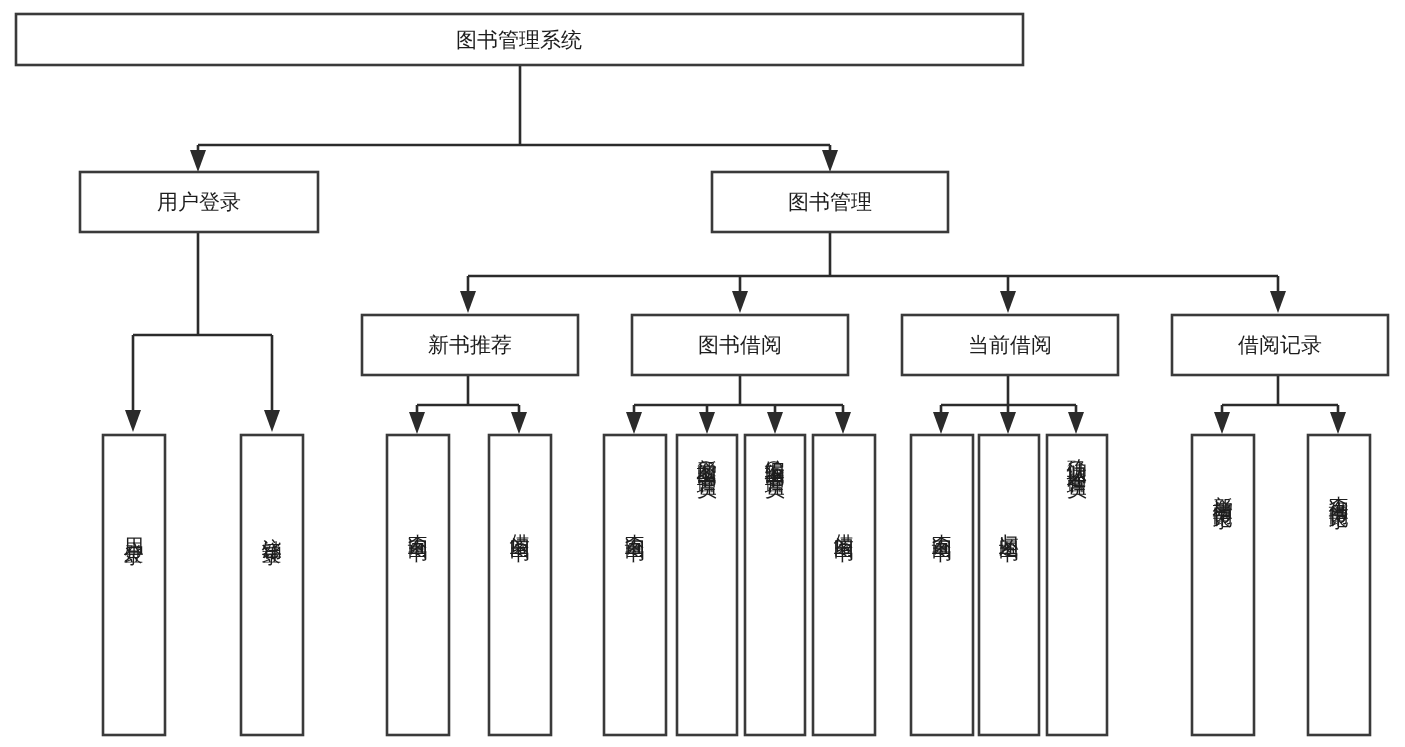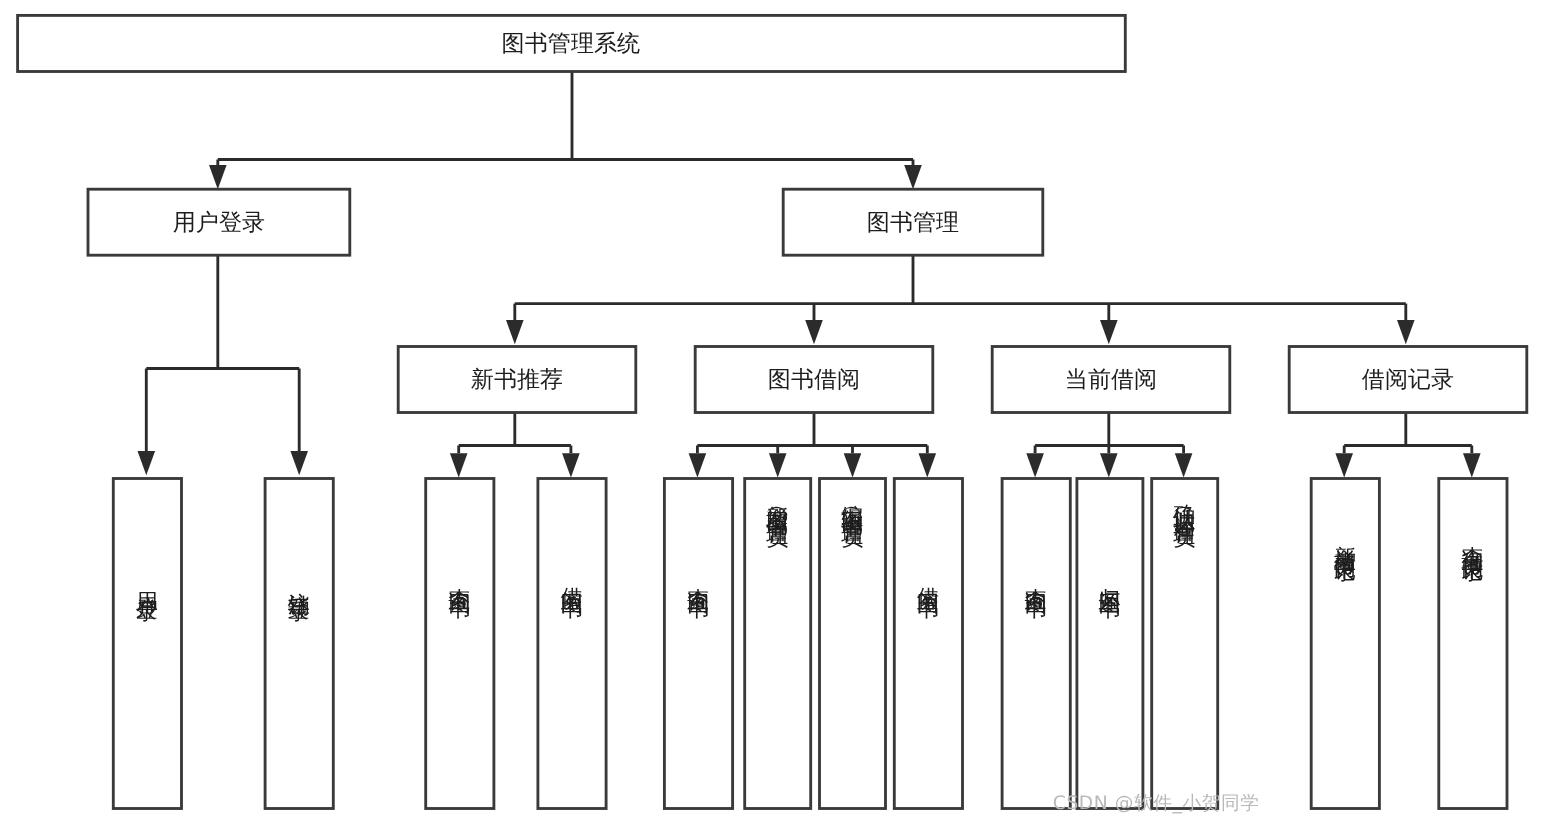--- a/index.html
+++ b/index.html
@@ -245,14 +245,13 @@
     <span class="leaf-label">确认归还（管理员）</span>
   </div>
 
   <div class="leaf-label-wrap" style="left:1192px; top:480px; width:62px;">
     <span class="leaf-label">新增借阅记录</span>
   </div>
   <div class="leaf-label-wrap" style="left:1308px; top:480px; width:62px;">
     <span class="leaf-label">查询借阅记录</span>
   </div>
 
-  <div class="watermark">CSDN @软件_小贺同学</div>
 </div>
 
 </body></html>

